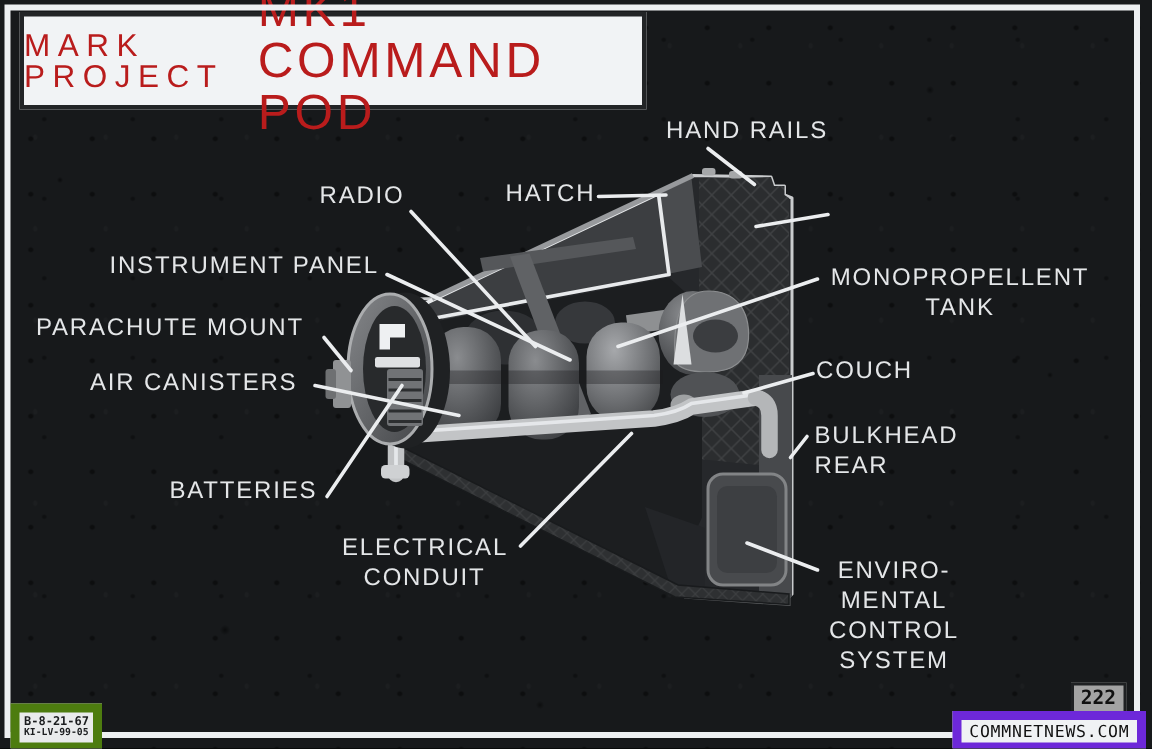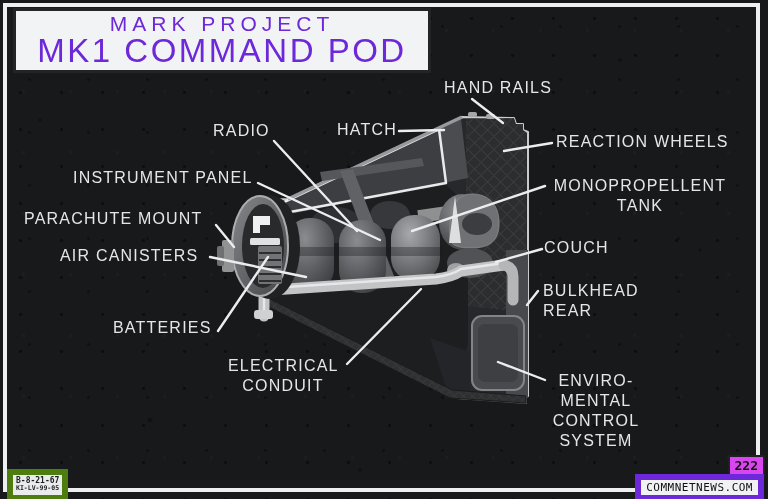--- a/index.html
+++ b/index.html
@@ -22,40 +22,40 @@
     background-size:100% 100%,100% 100%,100% 100%,100% 100%,100% 100%,41px 37px,59px 53px,47px 61px;
   }
   .frame{
     position:absolute;left:3px;top:3px;right:8px;bottom:7px;
     border:4px solid #edeff1;pointer-events:none;z-index:40;
   }
   svg.pod{position:absolute;inset:0;z-index:10;}
   .title-box{
     position:absolute;left:13px;top:8px;width:418px;height:65px;z-index:30;
     background:#f1f3f5;border:3px solid #222426;box-sizing:border-box;
-    display:flex;flex-direction:column;align-items:center;justify-content:center;
-    color:#6d28d9;
+    display:flex;flex-direction:row;align-items:center;justify-content:center;
+    color:#b91c1c;
   }
   .title-project{font-size:21px;letter-spacing:5px;line-height:1.0;margin-top:1px;}
   .title-name{font-size:33px;letter-spacing:2.5px;line-height:1.05;}
   .lbl{
     position:absolute;z-index:30;color:#e4e6e8;font-size:16px;
     letter-spacing:1.2px;white-space:nowrap;line-height:1.0;
   }
   .lbl.multi{white-space:normal;line-height:20px;}
   .lbl.center{text-align:center;}
   .id-box{
     position:absolute;left:7px;top:469px;z-index:45;background:#e9ebec;
     border:6px solid #4d7c0f;color:#1b1d1f;padding:1px 3px 2px 3px;
     font-family:"DejaVu Sans Mono","Liberation Mono",monospace;line-height:1.15;
   }
   .id-line1{font-size:8px;font-weight:bold;letter-spacing:0;}
   .id-line2{font-size:6.5px;font-weight:bold;letter-spacing:0;}
   .page-box{
-    position:absolute;right:3px;top:455px;z-index:45;background:#d946ef;
+    position:absolute;right:17px;top:455px;z-index:45;background:#a3a3a3;
     border:2px solid #1e2022;color:#111;padding:0 5px;
     font-family:"DejaVu Sans Mono","Liberation Mono",monospace;
     font-size:13px;font-weight:bold;line-height:17px;
   }
   .source-box{
     position:absolute;right:4px;top:474px;z-index:45;background:#f0f2f4;
     border:6px solid #6d28d9;color:#111;padding:0 5px;
     font-family:"DejaVu Sans Mono","Liberation Mono",monospace;
     font-size:11px;font-weight:normal;letter-spacing:.5px;line-height:15px;
   }
@@ -163,21 +163,20 @@
   </svg>
 
   <div class="title-box">
     <div class="title-project">MARK PROJECT</div>
     <div class="title-name">MK1 COMMAND POD</div>
   </div>
 
   <div class="lbl" style="left:444px;top:80px;">HAND RAILS</div>
   <div class="lbl" style="left:213px;top:123px;">RADIO</div>
   <div class="lbl" style="left:337px;top:122px;">HATCH</div>
-  <div class="lbl" style="left:556px;top:134px;">REACTION WHEELS</div>
   <div class="lbl" style="left:73px;top:170px;">INSTRUMENT PANEL</div>
 
   <div class="lbl multi center" style="left:546px;top:176px;width:188px;">
     <div>MONOPROPELLENT</div>
     <div>TANK</div>
   </div>
 
   <div class="lbl" style="left:24px;top:211px;">PARACHUTE MOUNT</div>
   <div class="lbl" style="left:544px;top:240px;">COUCH</div>
   <div class="lbl" style="left:60px;top:248px;">AIR CANISTERS</div>

